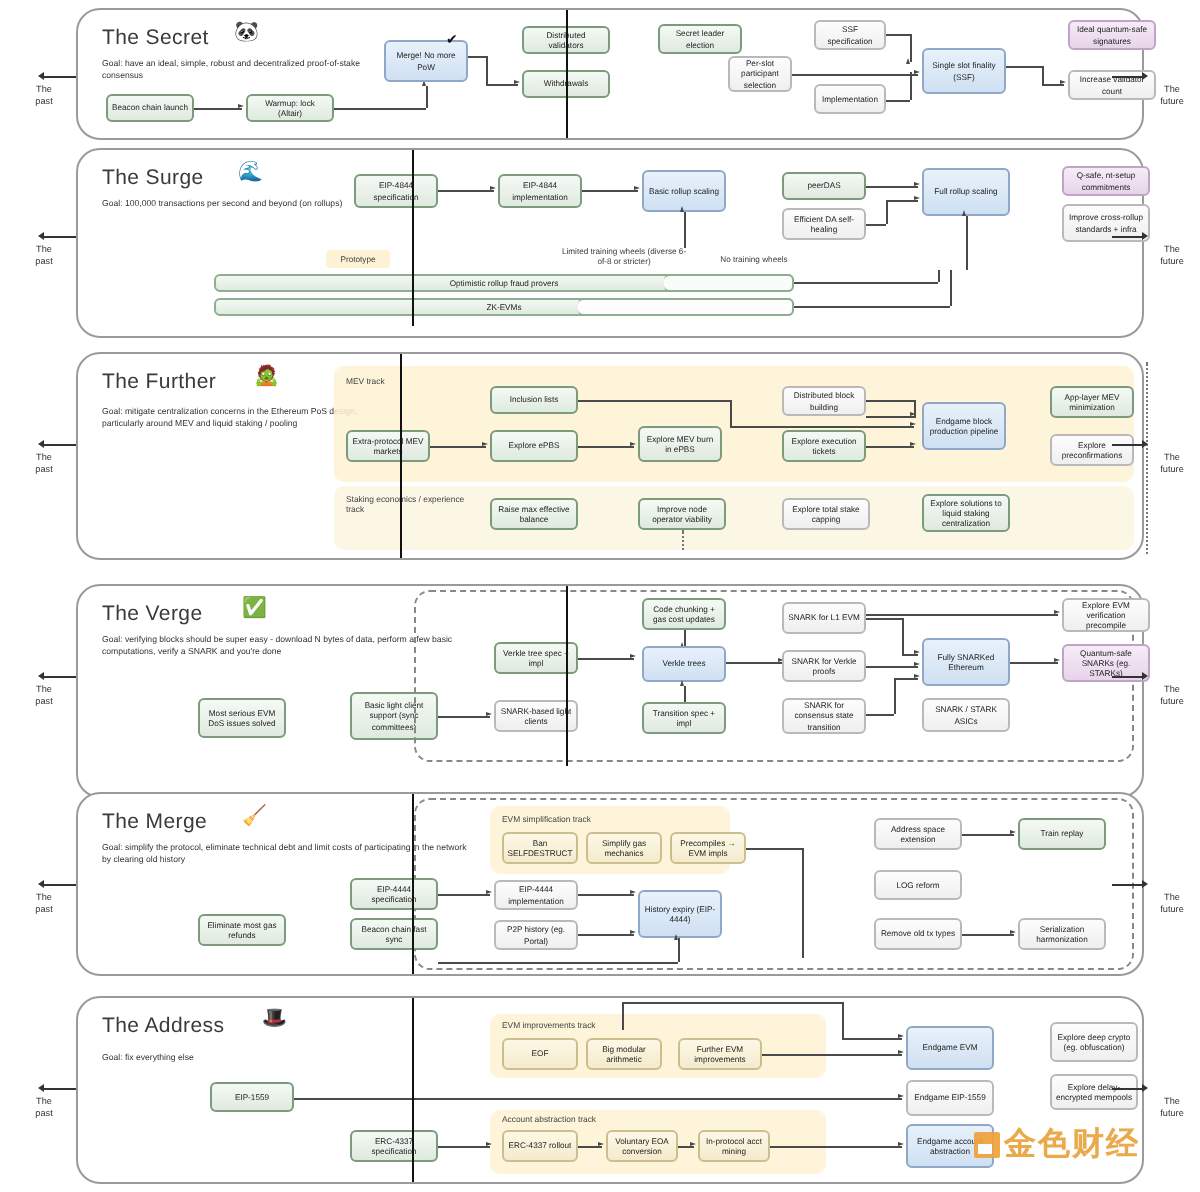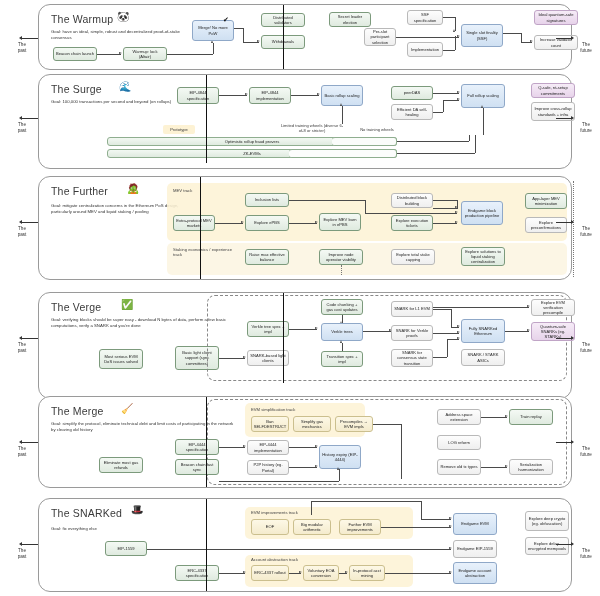--- a/index.html
+++ b/index.html
@@ -60,21 +60,21 @@
   .wmsq{width:13px;height:13px;background:#f0a13a;position:relative;border-radius:1px;}
   .wmsq:after{content:"";position:absolute;left:2px;top:6px;width:7px;height:5px;background:#fff;}
 </style>
 </head>
 <body>
 
 <div id="root">
 
   <div class="row" style="top:4px;height:66px;">
     <div class="rowinner">
-      <div class="sectitle" style="left:12px;top:8px;">The Warmup</div>
+      <div class="sectitle" style="left:12px;top:8px;">The Secret</div>
       <div class="emoji" style="left:78px;top:7px;">🐼</div>
       <div class="secgoal" style="left:12px;top:24px;">Goal: have an ideal, simple, robust and decentralized proof-of-stake consensus</div>
 
       <div class="node" style="left:14px;top:42px;width:44px;height:14px;">Beacon chain launch</div>
       <div class="conn h" style="left:58px;top:49px;width:24px;"></div>
         <div class="tip" style="left:80px;top:47.2px;"></div>
       <div class="node" style="left:84px;top:42px;width:44px;height:14px;">Warmup: lock (Altair)</div>
       <div class="conn h" style="left:128px;top:49px;width:46px;"></div>
       <div class="conn v" style="left:174px;top:38px;height:11px;"></div>
         <div class="tipu" style="left:172.2px;top:35px;"></div>
@@ -327,21 +327,21 @@
 past</div>
   <div class="arrowline" style="left:22px;top:442px;width:16px;"></div>
   <div class="arrowhead ah-left" style="left:19px;top:439.8px;"></div>
   <div class="future" style="left:572px;top:446px;white-space:pre-line;">The
 future</div>
   <div class="arrowline" style="left:556px;top:442px;width:16px;"></div>
   <div class="arrowhead ah-right" style="left:571px;top:439.8px;"></div>
 
   <div class="row" style="top:498px;height:94px;">
     <div class="rowinner">
-      <div class="sectitle" style="left:12px;top:8px;">The SNARKed</div>
+      <div class="sectitle" style="left:12px;top:8px;">The Address</div>
       <div class="emoji" style="left:92px;top:6px;">🎩</div>
       <div class="secgoal" style="left:12px;top:27px;">Goal: fix everything else</div>
 
       <div class="track" style="left:206px;top:8px;width:168px;height:32px;"></div>
       <div class="tracklabel" style="left:212px;top:11px;">EVM improvements track</div>
       <div class="track" style="left:206px;top:56px;width:168px;height:32px;"></div>
       <div class="tracklabel" style="left:212px;top:58px;">Account abstraction track</div>
 
       <div class="node" style="left:66px;top:42px;width:42px;height:15px;">EIP-1559</div>
       <div class="conn h" style="left:108px;top:50px;width:92px;"></div>
@@ -389,13 +389,17 @@
   <div class="arrowline" style="left:556px;top:544px;width:16px;"></div>
   <div class="arrowhead ah-right" style="left:571px;top:541.8px;"></div>
 
   <div class="today" style="left:283px;top:5px;height:64px;"></div>
   <div class="today" style="left:206px;top:75px;height:88px;"></div>
   <div class="today" style="left:200px;top:177px;height:102px;"></div>
   <div class="today" style="left:283px;top:293px;height:90px;"></div>
   <div class="today" style="left:206px;top:397px;height:90px;"></div>
   <div class="today" style="left:206px;top:499px;height:92px;"></div>
 
+  <div class="wm" style="left:487px;top:562px;">
+    <div class="wmsq"></div>
+    <div class="wmglyph">金色财经</div>
+  </div>
 </div>
 
 </body></html>

